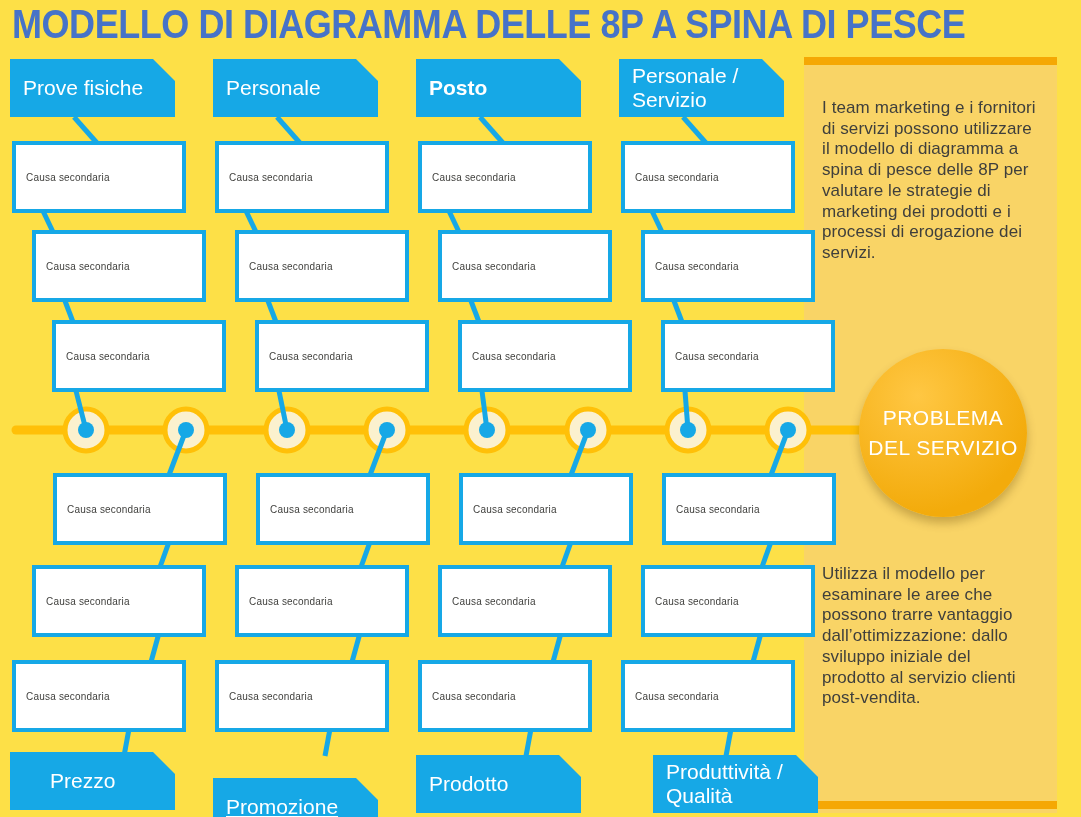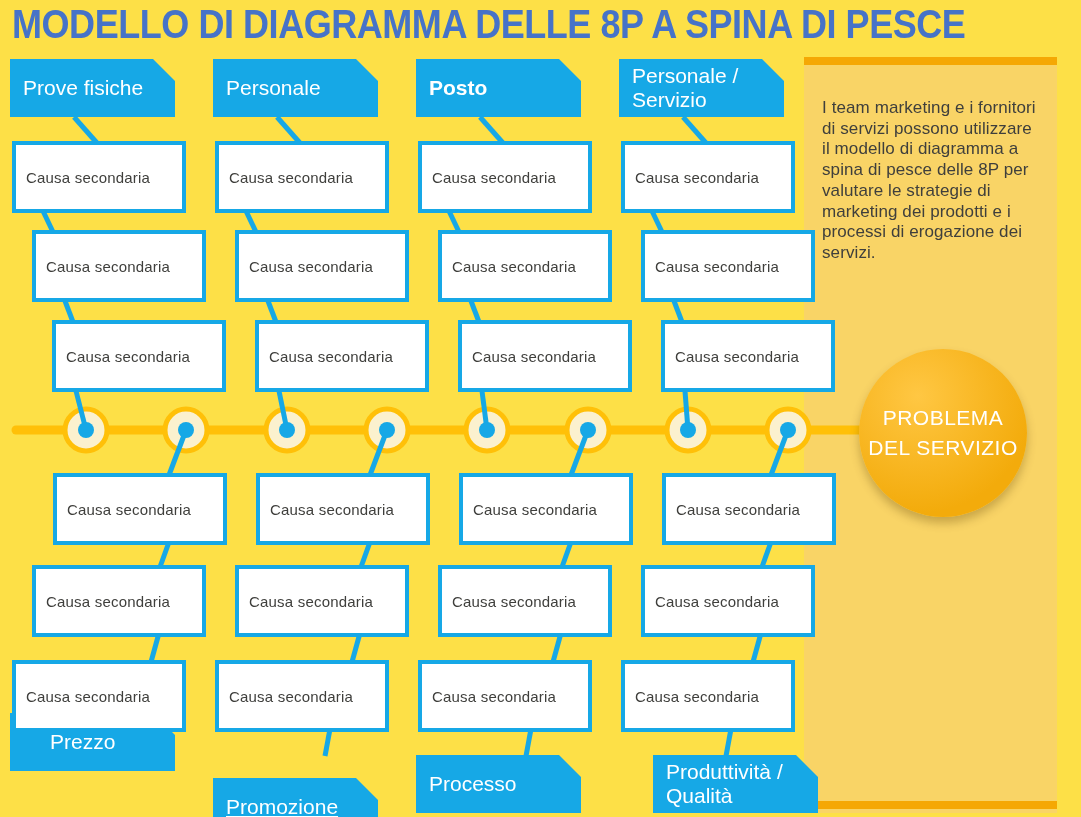--- a/index.html
+++ b/index.html
@@ -18,21 +18,21 @@
   .tab{
     position:absolute;width:165px;height:58px;background:var(--cyan);color:#fff;
     display:flex;align-items:center;box-sizing:border-box;
     padding-left:13px;padding-right:6px;font-size:21px;line-height:1.12;
     clip-path:polygon(0 0, calc(100% - 22px) 0, 100% 22px, 100% 100%, 0 100%);
   }
   .cause{
     position:absolute;width:174px;height:72px;background:#fff;
     border:4px solid var(--cyan);box-sizing:border-box;
     display:flex;align-items:center;padding-left:10px;
-    font-size:15px;color:var(--text_dark);letter-spacing:0.2px;
+    font-size:10px;color:var(--text_dark);letter-spacing:0.2px;
   }
   .panel{
     position:absolute;left:804px;top:57px;width:253px;height:756px;
     background:var(--panel_yellow);z-index:1;
   }
   .stripe{position:absolute;left:0;width:100%;height:8px;background:var(--panel_stripe);}
   .stripe.top{top:0;}
   .stripe.bottom{bottom:4px;}
   .para{
     position:absolute;left:18px;width:214px;color:var(--text_dark);
@@ -113,28 +113,28 @@
       </div>
       <div class="tab" style="left: 213px; top: 59px;">
         <span>Personale</span>
       </div>
       <div class="tab" style="left: 416px; top: 59px; font-weight: bold;">
         <span>Posto</span>
       </div>
       <div class="tab" style="left: 619px; top: 59px;">
         <span>Personale / Servizio</span>
       </div>
-      <div class="tab" style="left: 10px; top: 713px; padding-left: 40px;">
+      <div class="tab" style="left: 10px; top: 752px; padding-left: 40px;">
         <span>Prezzo</span>
       </div>
       <div class="tab" style="left: 213px; top: 778px; text-decoration: underline;">
         <span>Promozione</span>
       </div>
       <div class="tab" style="left: 416px; top: 755px;">
-        <span>Processo</span>
+        <span>Prodotto</span>
       </div>
       <div class="tab" style="left: 653px; top: 755px;">
         <span>Produttività / Qualità</span>
       </div>
       <div class="cause" style="left: 12px; top: 141px;">
         <span>Causa secondaria</span>
       </div>
       <div class="cause" style="left: 32px; top: 230px;">
         <span>Causa secondaria</span>
       </div>
@@ -202,20 +202,21 @@
         <span>Causa secondaria</span>
       </div>
       <div class="cause" style="left: 621px; top: 660px;">
         <span>Causa secondaria</span>
       </div>
     </div>
 
   <div class="panel">
     <div class="stripe top"></div>
     <div class="para p1">I team marketing e i fornitori di servizi possono utilizzare il modello di diagramma a spina di pesce delle 8P per valutare le strategie di marketing dei prodotti e i processi di erogazione dei servizi.</div>
+    <div class="para p2">Utilizza il modello per esaminare le aree che possono trarre vantaggio dall’ottimizzazione: dallo sviluppo iniziale del prodotto al servizio clienti post-vendita.</div>
     <div class="stripe bottom"></div>
   </div>
 
   <div class="problem">
     <span>PROBLEMA DEL SERVIZIO</span>
   </div>
 
 </div>
 
 </body></html>

